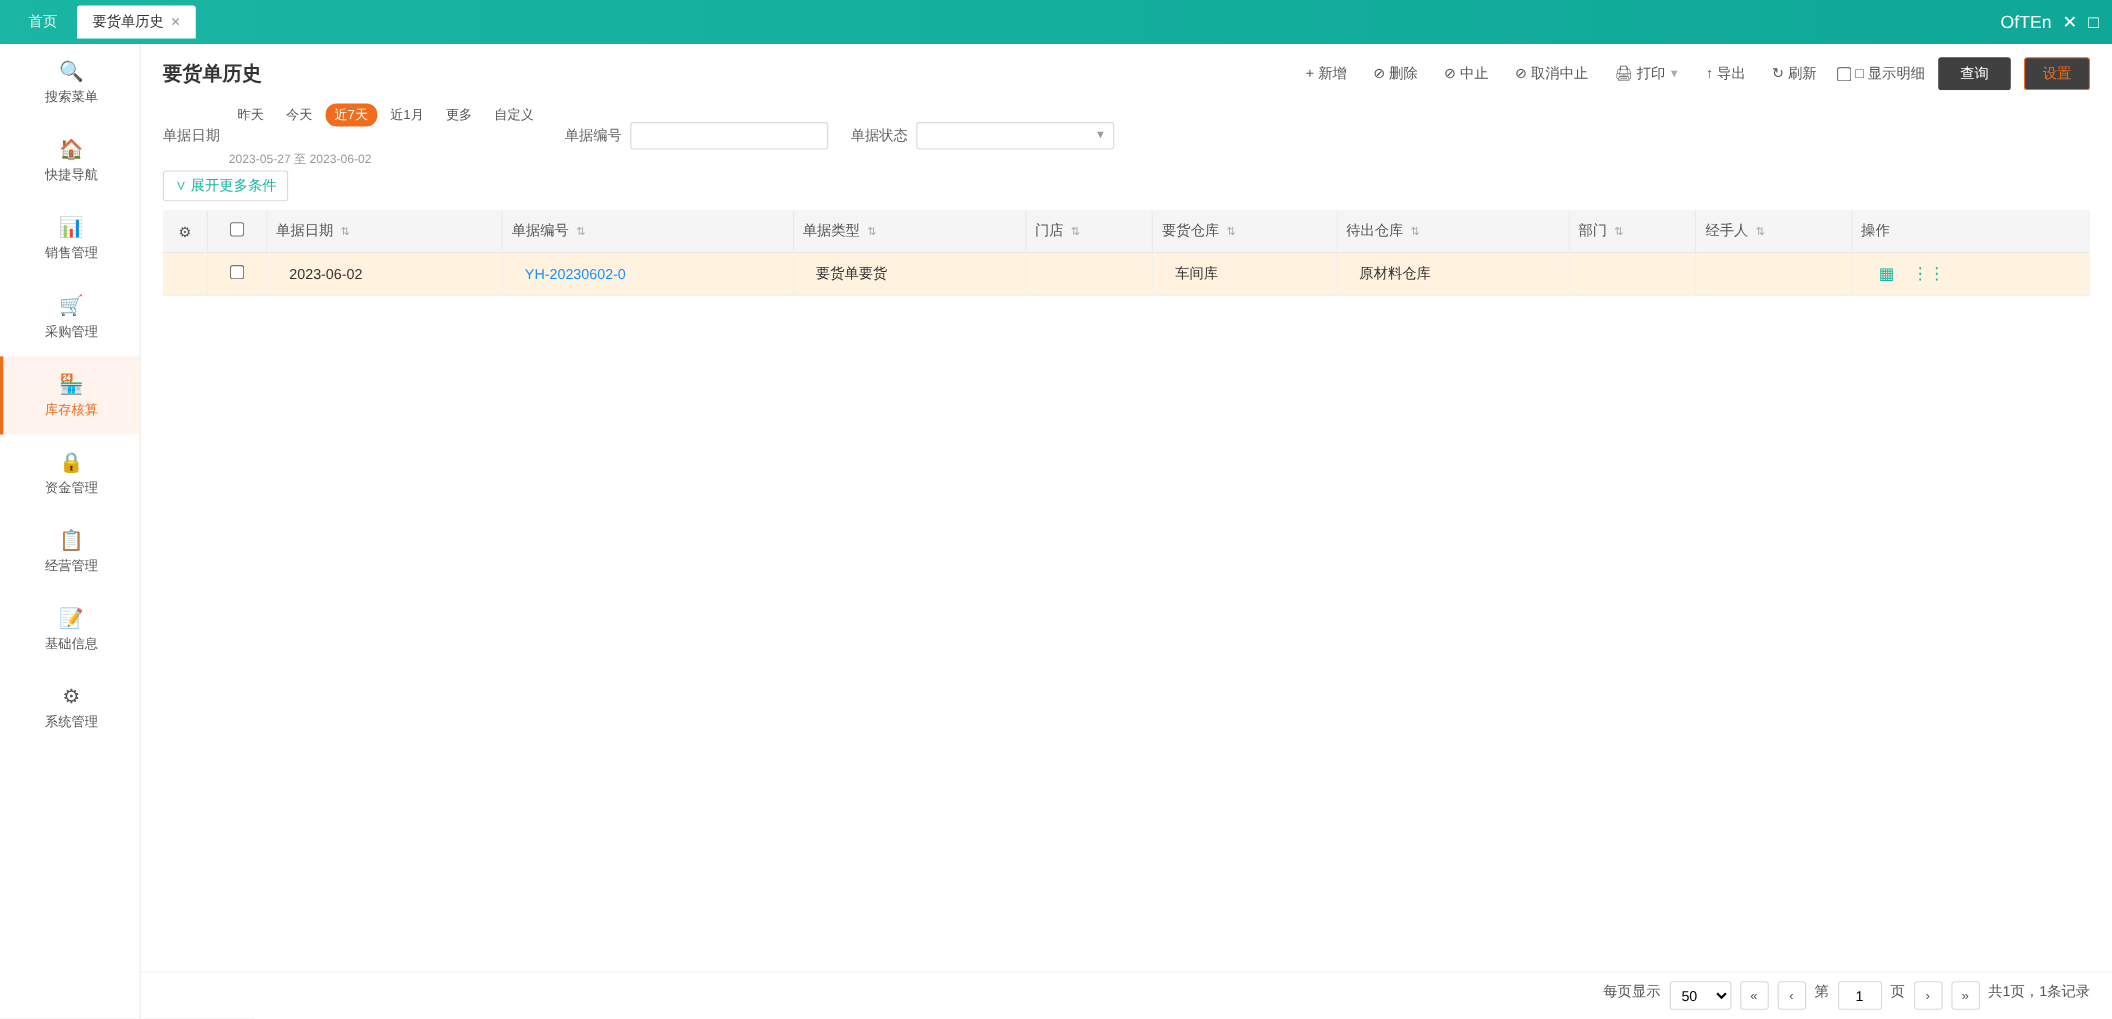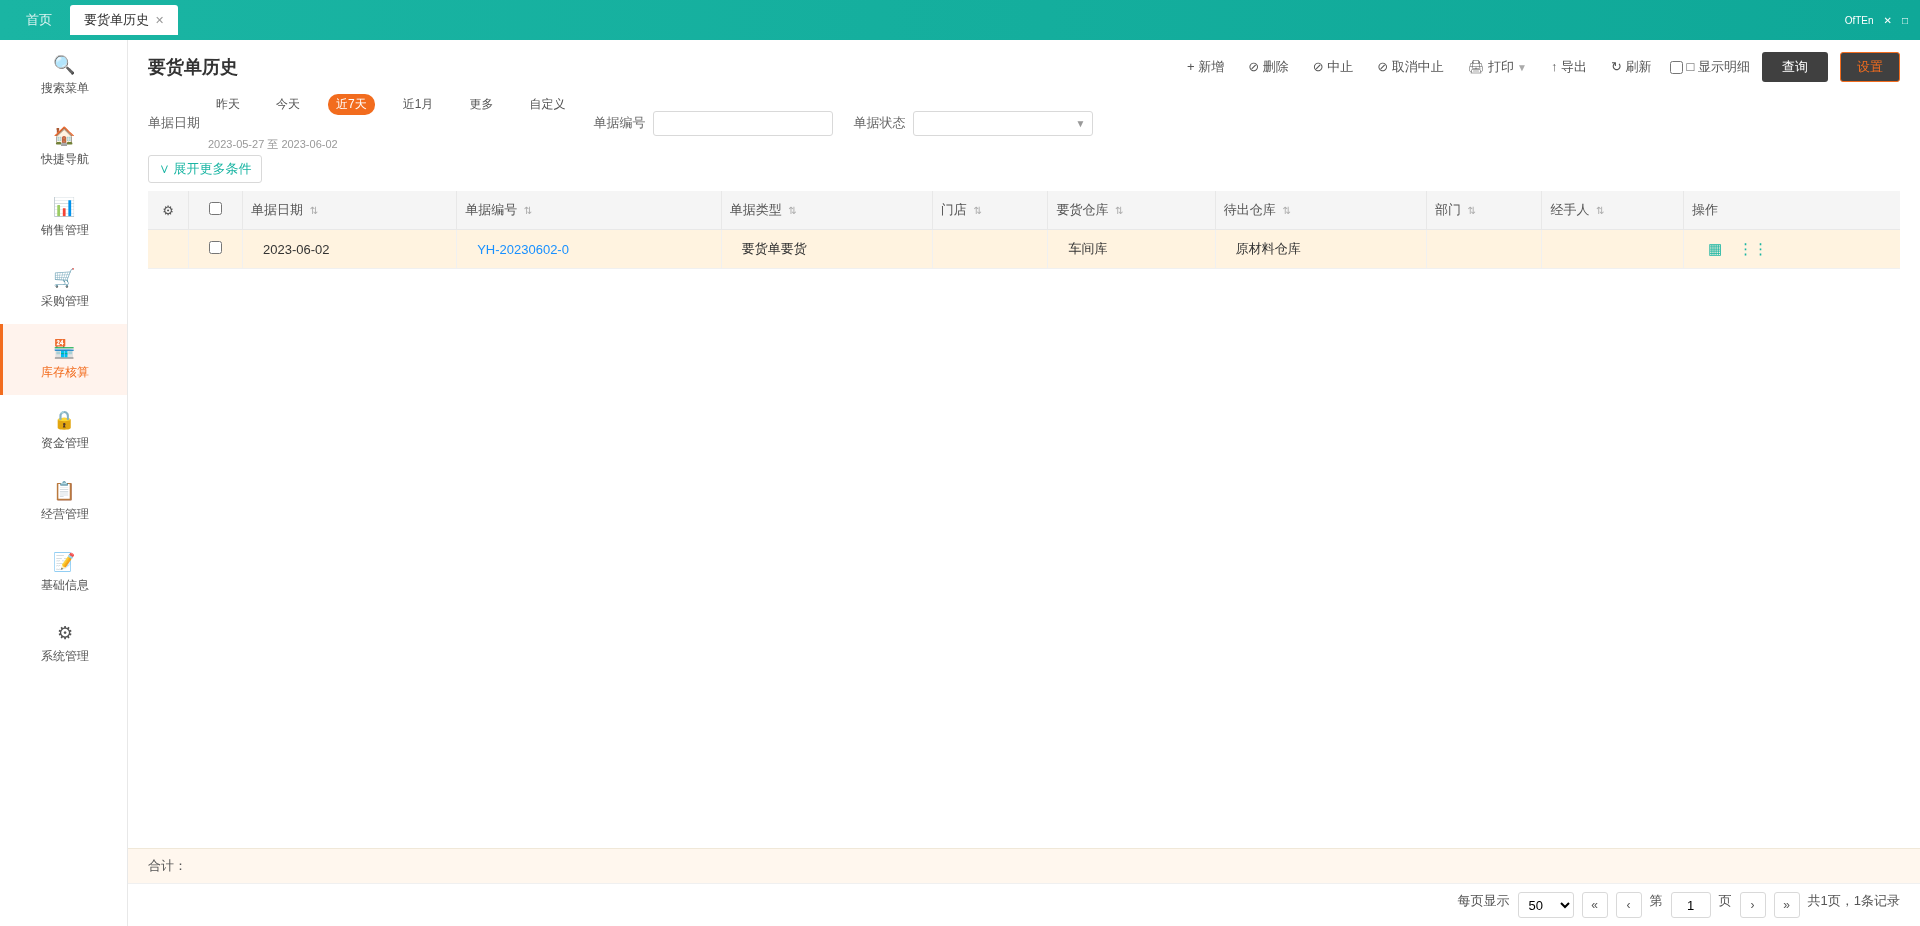--- a/index.html
+++ b/index.html
@@ -30,24 +30,24 @@
       color: #333;
     }
     .tab-close {
       font-size: 11px;
       color: #999;
       cursor: pointer;
     }
     .top-bar-right {
       margin-left: auto;
       display: flex;
-      align-items: flex-start;
+      align-items: flex-end;
       gap: 10px;
       color: #fff;
-      font-size: 10px;
+      font-size: 16px;
     }
     .top-bar-right span { cursor: pointer; }
 
     
     .main-layout {
       display: flex;
       flex: 1;
       overflow: hidden;
     }
 
@@ -136,21 +136,21 @@
       gap: 8px;
     }
     .filter-label {
       color: #666;
       font-size: 13px;
       white-space: nowrap;
     }
     .date-shortcuts {
       display: flex;
       align-items: center;
-      gap: 20px;
+      gap: 4px;
     }
     .date-btn {
       padding: 2px 8px;
       border-radius: 10px;
       cursor: pointer;
       font-size: 12px;
       color: #555;
     }
     .date-btn.active {
       background: #f26c1e;
@@ -538,23 +538,20 @@
         <div class="action-icons">
           <span class="action-icon-btn" title="查看">▦</span>
           <span class="action-icon-btn" title="更多">⋮⋮</span>
         </div>
       </td>
     </tr>
           </tbody>
       </table>
     </div>
 
-    <div class="table-footer">
-      <span>合计：</span>
-    </div>
 
     <div class="pagination-bar">
       <span>每页显示</span>
       <select class="page-size-select">
         <option>50</option>
         <option>100</option>
         <option>200</option>
       </select>
       <div class="page-btn">«</div>
       <div class="page-btn">‹</div>

